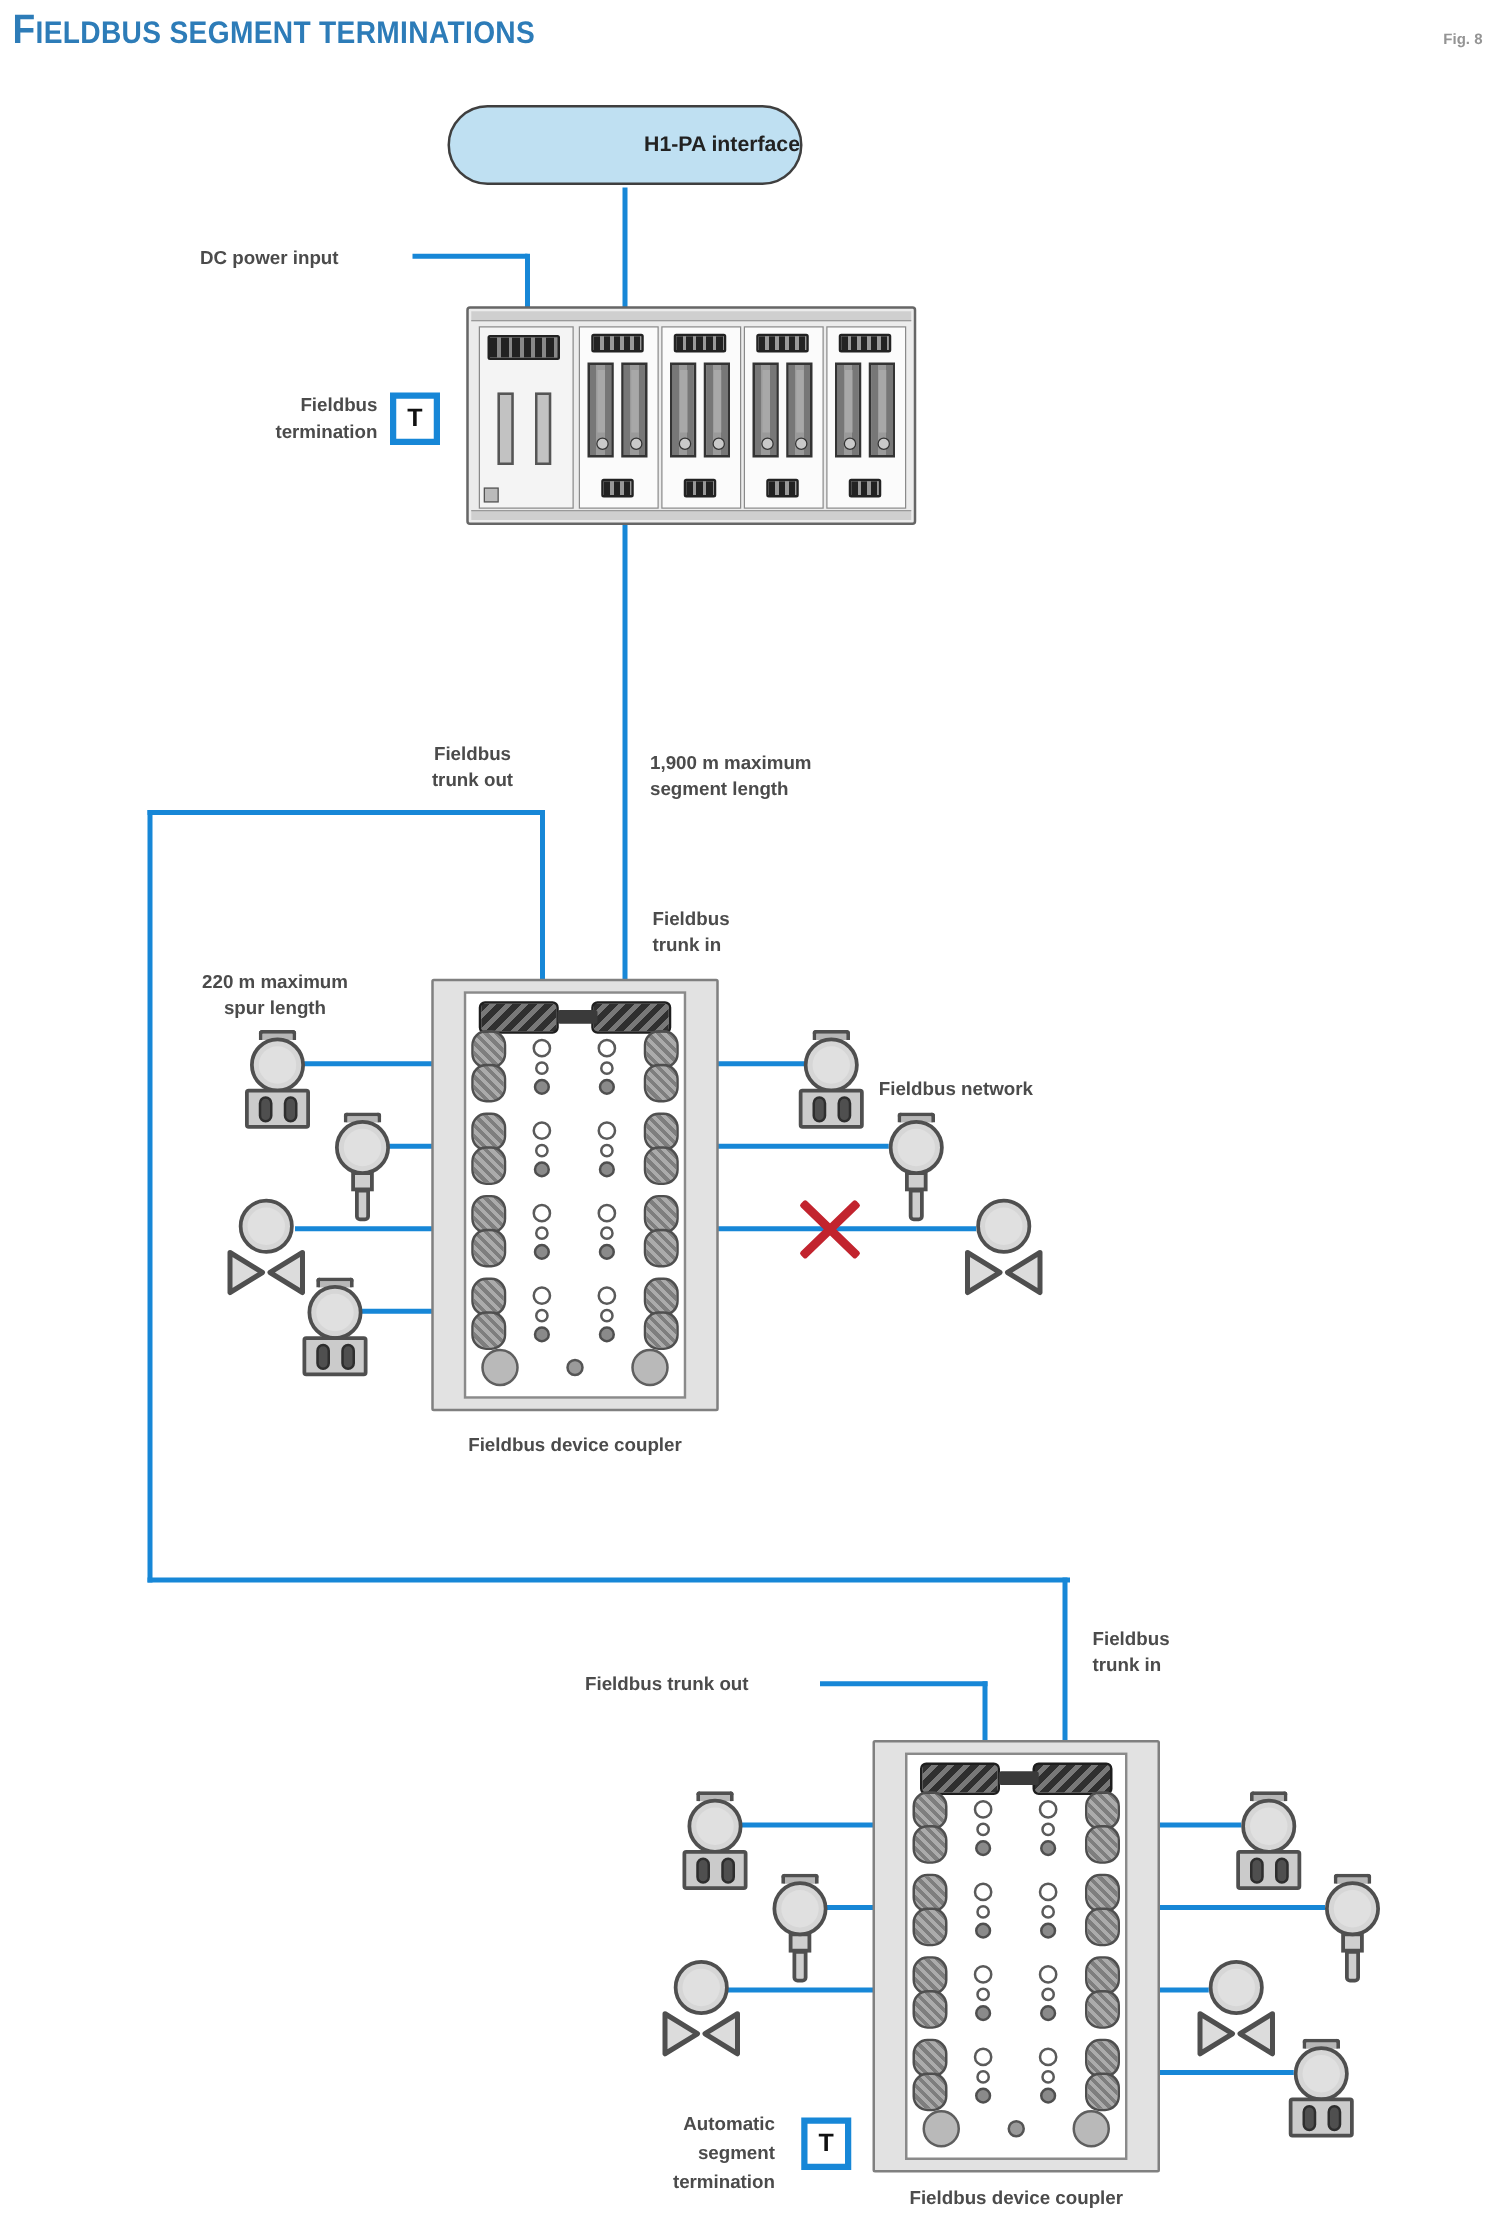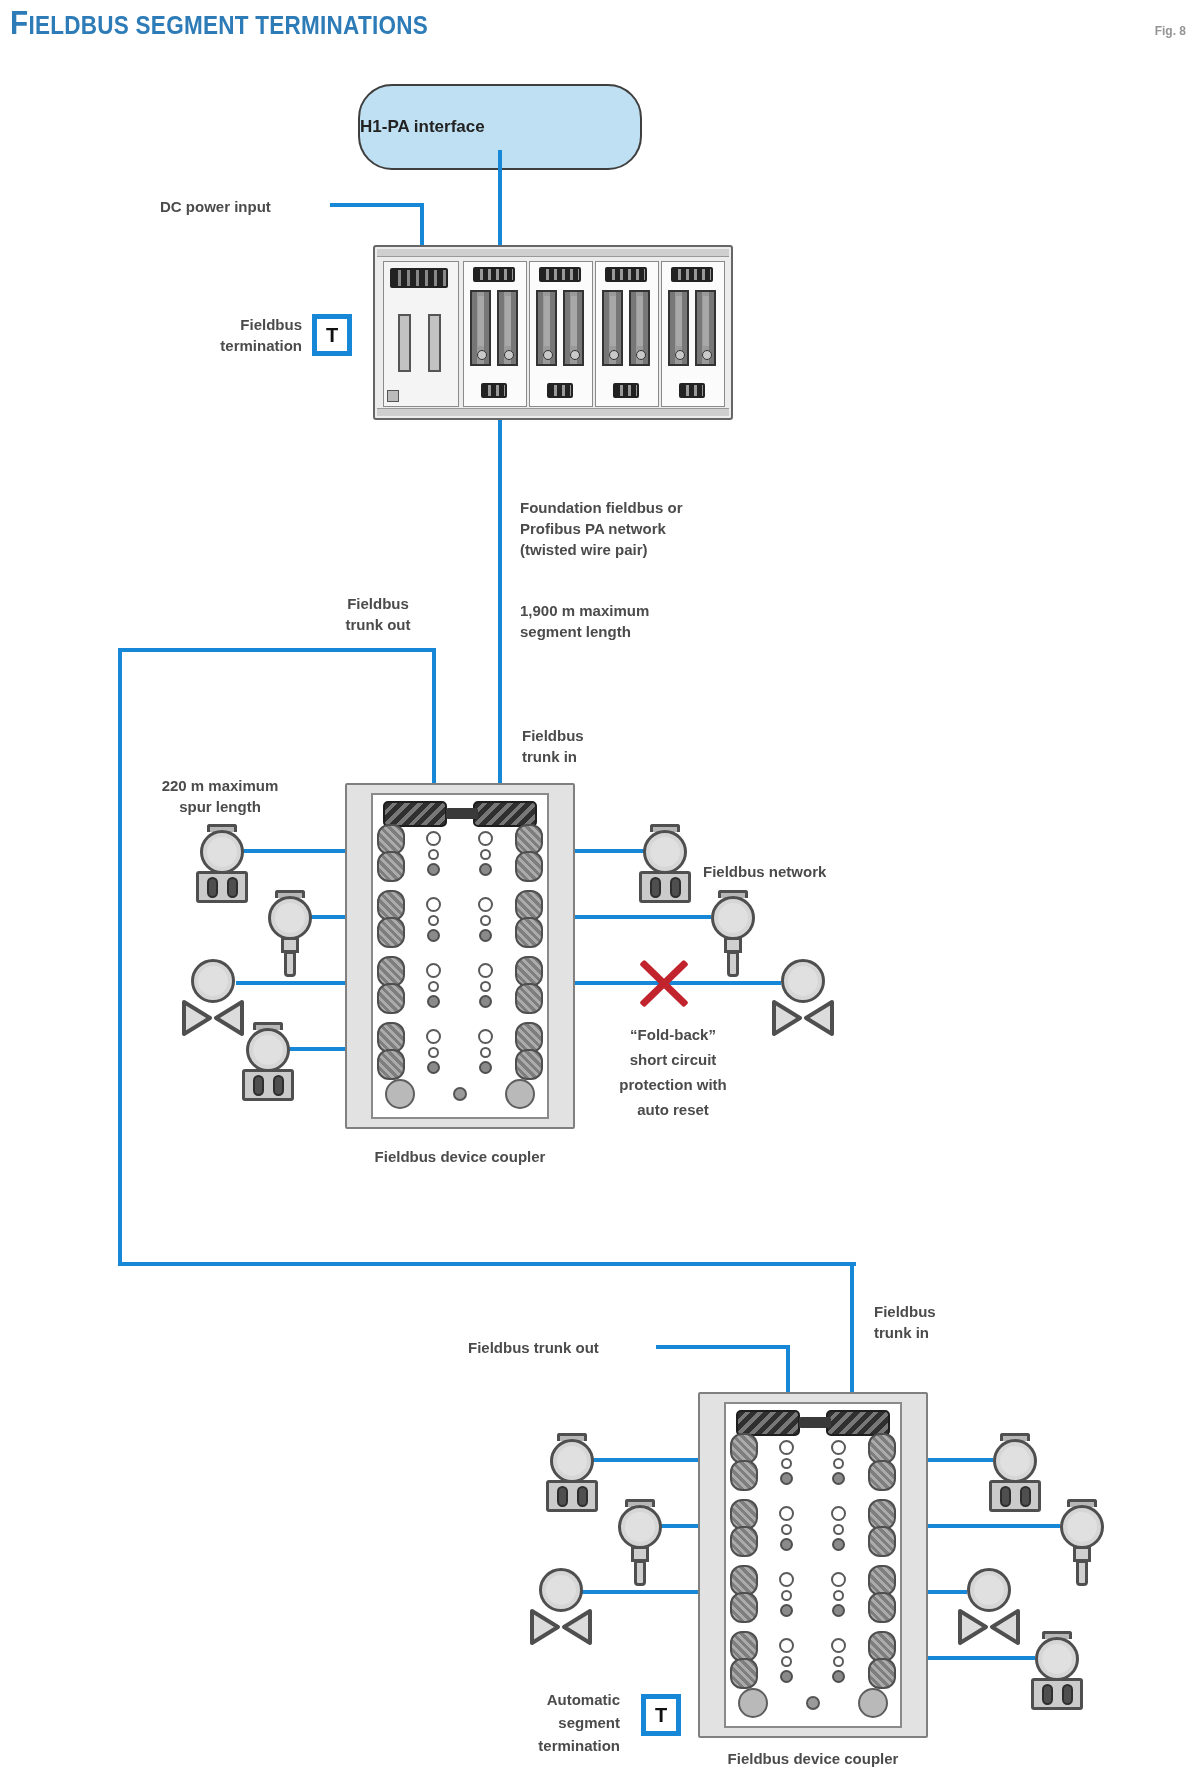--- a/index.html
+++ b/index.html
@@ -15,23 +15,23 @@
   .title::first-letter{font-size:33px;}
   .figno{position:absolute;right:14px;top:24px;font-size:12px;font-weight:bold;color:#949494;}
   .lbl{position:absolute;font-size:15px;font-weight:bold;color:#4b4b4b;
        line-height:21px;white-space:pre-line;}
   .ctr{text-align:center;} .rgt{text-align:right;}
 
   
   .wire{position:absolute;background:var(--wire);}
 
   
-  .pill{position:absolute;left:358px;top:84px;width:284px;height:86px;border-radius:34px;
+  .pill{position:absolute;left:358px;top:84px;width:284px;height:64px;border-radius:34px;
         background:var(--bubble);border:2.5px solid #3f3f3f;display:flex;
-        align-items:center;justify-content:flex-start;font-size:17px;font-weight:bold;color:#222;}
+        align-items:center;justify-content:flex-end;font-size:17px;font-weight:bold;color:#222;}
 
   
   .tbox{position:absolute;width:40px;height:42px;background:#fff;border:5px solid var(--wire);
         display:flex;align-items:center;justify-content:center;
         font-size:20px;font-weight:bold;color:#111;}
 
   
   .conditioner{position:absolute;left:373px;top:245px;width:360px;height:175px;
                background:#ececec;border:2px solid #666;border-radius:3px;}
   .cond-top{position:absolute;left:2px;right:2px;top:2px;height:8px;background:#cfcfcf;border-bottom:1px solid #999;}
@@ -168,36 +168,29 @@
         <div class="mod-slab a"></div>
         <div class="mod-slab b"></div>
         <div class="mod-bot"></div>
       </div>
     </div>
 
   <div class="lbl" style="left:160px;top:196px">DC power input</div>
   <div class="lbl rgt" style="left:178px;top:314px;width:124px">Fieldbus
 termination</div>
   <div class="tbox" style="left:312px;top:314px">T</div>
-  <div class="lbl" style="left:520px;top:497px">Foundation fieldbus or
-Profibus PA network
-(twisted wire pair)</div>
   <div class="lbl" style="left:520px;top:600px">1,900 m maximum
 segment length</div>
   <div class="lbl ctr" style="left:318px;top:593px;width:120px">Fieldbus
 trunk out</div>
   <div class="lbl" style="left:522px;top:725px">Fieldbus
 trunk in</div>
   <div class="lbl ctr" style="left:128px;top:775px;width:184px">220 m maximum
 spur length</div>
   <div class="lbl" style="left:703px;top:861px">Fieldbus network</div>
-  <div class="lbl ctr" style="left:583px;top:1022px;width:180px;line-height:25px">“Fold-back”
-short circuit
-protection with
-auto reset</div>
   <div class="lbl ctr" style="left:345px;top:1146px;width:230px">Fieldbus device coupler</div>
   <div class="lbl" style="left:468px;top:1337px">Fieldbus trunk out</div>
   <div class="lbl" style="left:874px;top:1301px">Fieldbus
 trunk in</div>
   <div class="lbl rgt" style="left:486px;top:1688px;width:134px;line-height:23px">Automatic
 segment
 termination</div>
   <div class="tbox" style="left:641px;top:1694px">T</div>
   <div class="lbl ctr" style="left:698px;top:1748px;width:230px">Fieldbus device coupler</div>
 

